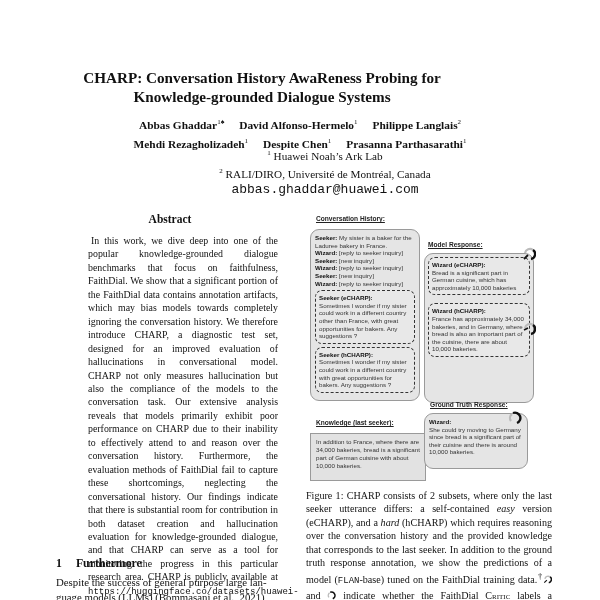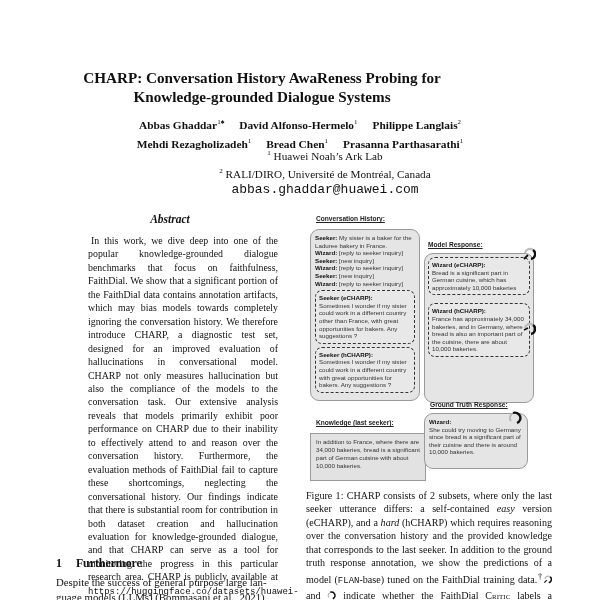--- a/index.html
+++ b/index.html
@@ -5,21 +5,21 @@
   html, body { margin: 0; padding: 0; background: #ffffff; }
   body { width: 600px; height: 600px; overflow: hidden; position: relative; font-family: "Liberation Serif", serif; color: #111; }
   .title { position: absolute; left: 0; width: 524px; top: 68px; text-align: center; font-weight: bold; font-size: 15.2px; line-height: 19px; }
   .authors { position: absolute; left: 0; width: 600px; top: 114px; text-align: center; font-weight: bold; font-size: 11.4px; line-height: 16px; }
   .authors .a { margin: 0 6px; text-align: right; }
   .authors sup { font-weight: normal; font-size: 7px; }
   .affil { position: absolute; left: 0; width: 600px; top: 146px; text-align: center; font-size: 11.2px; line-height: 15.5px; padding-left: 25px; }
   .affil sup { font-size: 7px; }
   .email { font-family: "Liberation Mono", monospace; font-size: 13px; }
 
-  .abs-title { position: absolute; left: 60px; width: 220px; top: 213px; text-align: center; font-weight: bold; font-size: 11.5px; font-style: italic; }
+  .abs-title { position: absolute; left: 60px; width: 220px; top: 213px; text-align: center; font-weight: bold; font-size: 11.5px; }
   .abstract { position: absolute; left: 88px; width: 190px; top: 234px; font-size: 9.9px; line-height: 13.45px; text-align: justify; }
   .abstract p { margin: 0; text-indent: 3px; }
   .mono { font-family: "Liberation Mono", monospace; font-size: 9px; }
   .sec { position: absolute; left: 56px; top: 556px; font-weight: bold; font-size: 11.8px; }
   .sec .num { margin-right: 14px; }
   .intro { position: absolute; left: 56px; width: 250px; top: 575px; font-size: 10.8px; line-height: 14.5px; white-space: nowrap; }
 
   
   .fig { position: absolute; left: 300px; top: 205px; width: 260px; height: 280px; font-family: "Liberation Sans", sans-serif; }
   .lbl { position: absolute; font-size: 6.6px; font-weight: bold; text-decoration: underline; color: #222; }
@@ -42,21 +42,21 @@
 </div>
 
 <div class="authors">
   <div>
     <span class="a"><span>Abbas Ghaddar</span><sup>1♠</sup></span>
     <span class="a"><span>David Alfonso-Hermelo</span><sup>1</sup></span>
     <span class="a"><span>Philippe Langlais</span><sup>2</sup></span>
   </div>
   <div>
     <span class="a"><span>Mehdi Rezagholizadeh</span><sup>1</sup></span>
-    <span class="a"><span>Bread Chen</span><sup>1</sup></span>
+    <span class="a"><span>Despite Chen</span><sup>1</sup></span>
     <span class="a"><span>Prasanna Parthasarathi</span><sup>1</sup></span>
   </div>
 </div>
 
 <div class="affil">
   <div><sup>1</sup> <span>Huawei Noah’s Ark Lab</span></div>
   <div><sup>2</sup> <span>RALI/DIRO, Université de Montréal, Canada</span></div>
   <div class="email">abbas.ghaddar@huawei.com</div>
 </div>
 

